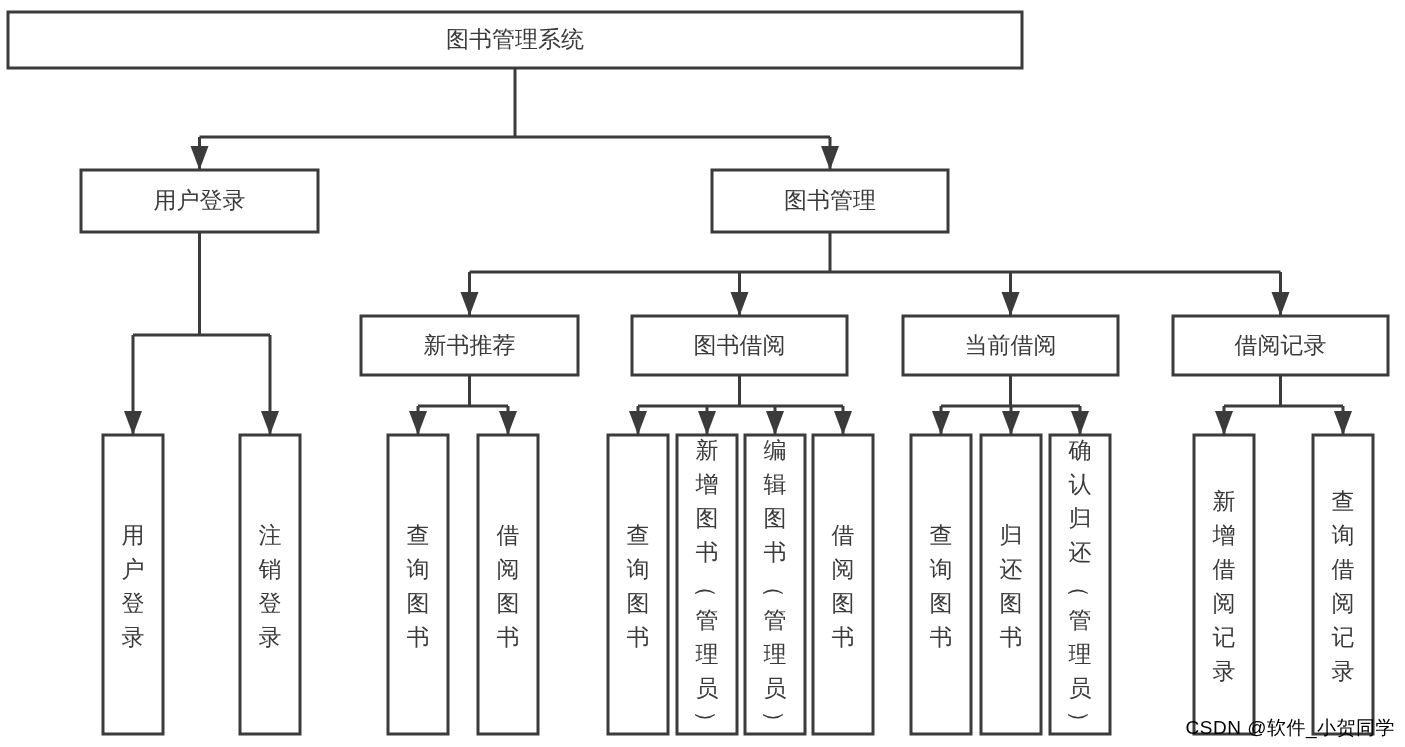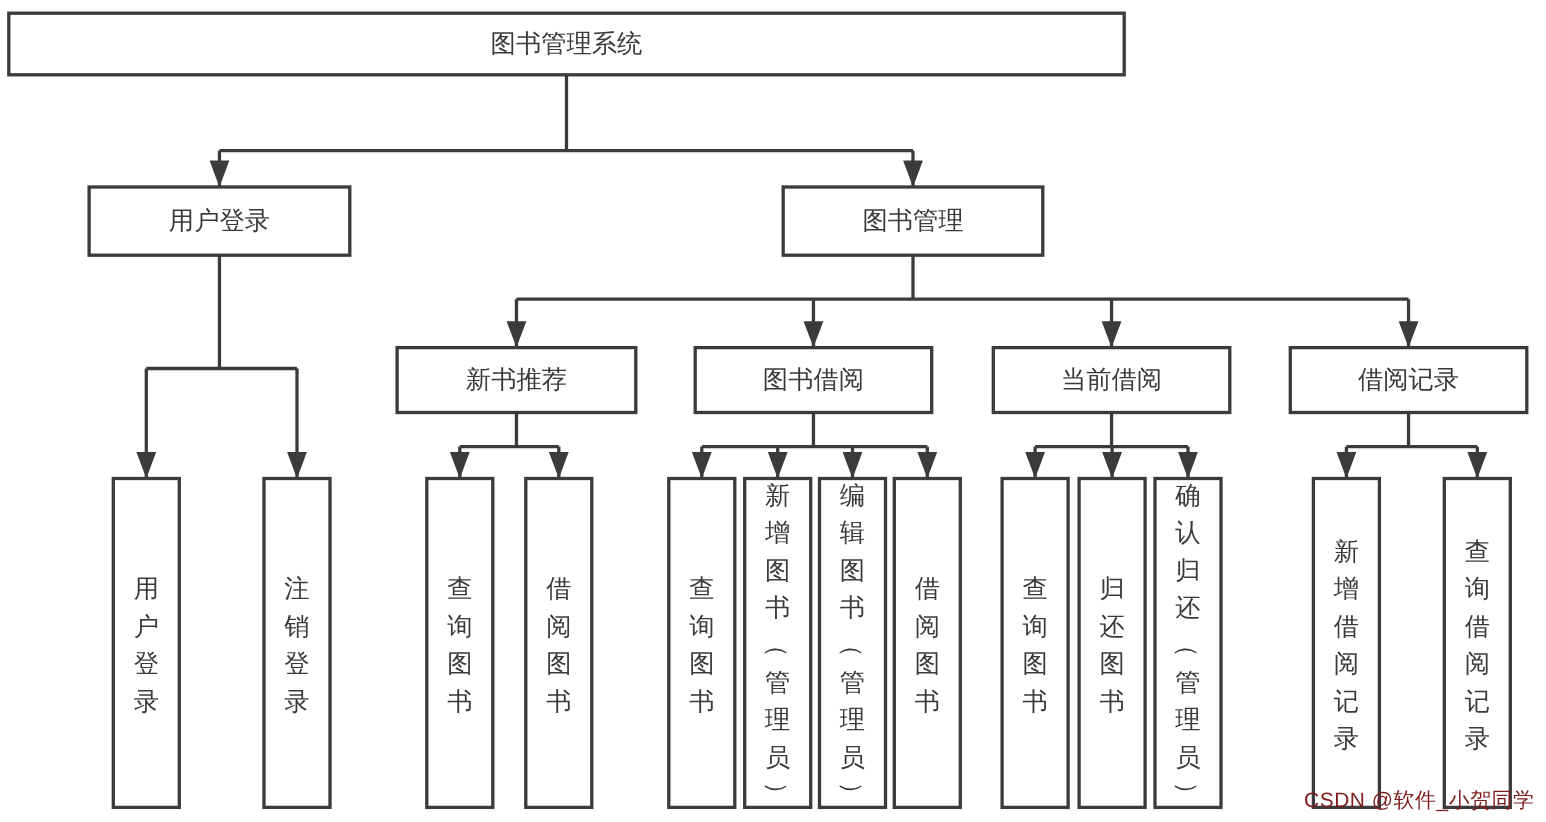--- a/index.html
+++ b/index.html
@@ -53,21 +53,21 @@
     fill: #3a3a3a;
     font-size: 23px;
     text-anchor: middle;
   }
   .watermark {
     position: absolute;
     right: 10px;
     bottom: 6px;
     font-family: "Liberation Sans", "DejaVu Sans", sans-serif;
     font-size: 19px;
-    color: #7f1d1d;
+    color: #000000;
     white-space: nowrap;
     letter-spacing: 0.5px;
   }
 </style>
 </head>
 <body>
 
 <div id="diagram-root">
   <svg id="flow" viewBox="0 0 1405 747">
     <g id="connectors">

